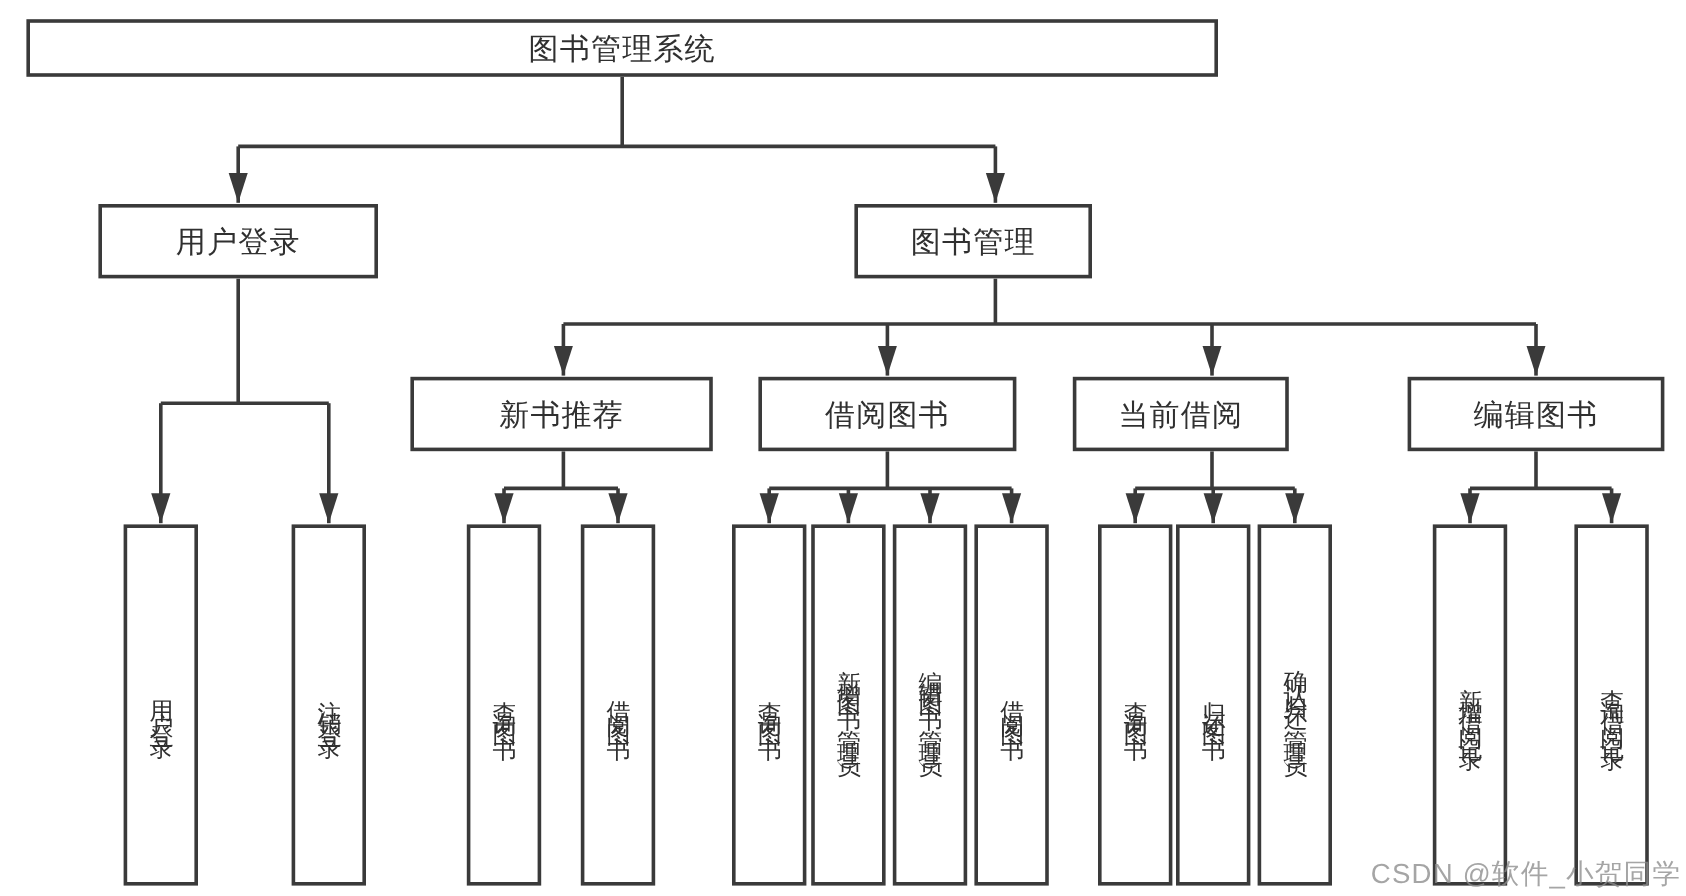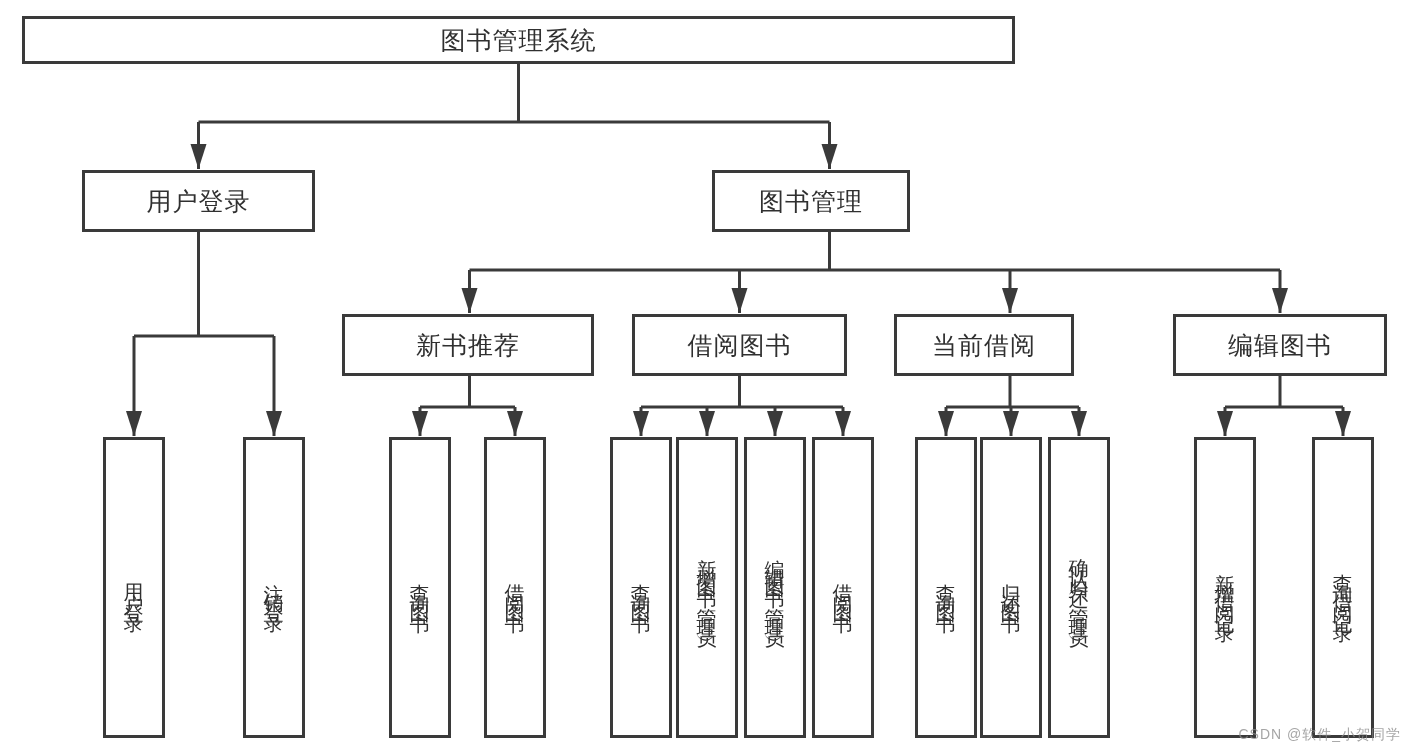--- a/index.html
+++ b/index.html
@@ -11,21 +11,21 @@
   .box {
     position:absolute; box-sizing:border-box; background:#ffffff;
     border:3px solid #3a3a3a; display:flex; align-items:center; justify-content:center;
   }
   .h .lbl { font-size:25px; letter-spacing:1px; white-space:nowrap; }
   .v .lbl {
     writing-mode:vertical-rl; text-orientation:mixed;
     font-size:20px; line-height:1; letter-spacing:10px; white-space:nowrap;
   }
   .wm {
-    position:absolute; right:4px; bottom:3px; font-size:14px;
+    position:absolute; right:4px; bottom:3px; font-size:23px;
     color:rgba(140,140,140,0.78); letter-spacing:1px; z-index:5; white-space:nowrap;
   }
 </style>
 </head>
 <body>
 
 <div id="stage">
 
   <svg id="wires" viewBox="0 0 1405 747" xmlns="http://www.w3.org/2000/svg">
     <defs>

